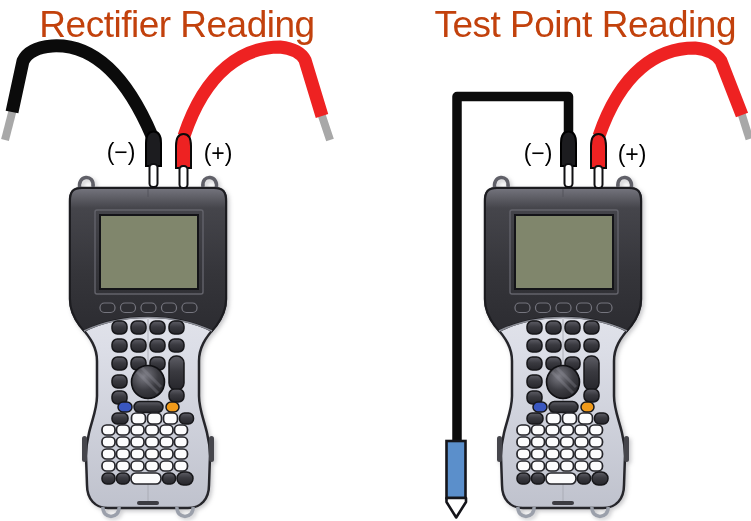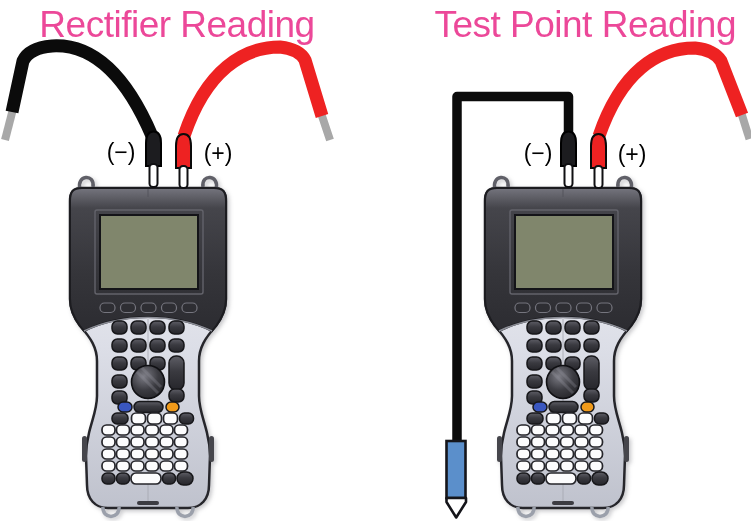--- a/index.html
+++ b/index.html
@@ -1,20 +1,20 @@
 <!DOCTYPE html>
 <html style="--lead-red: #EE2222; --lead-black: #0B0B0B; --tip-gray: #A8A8A8; --probe-blue: #5B8FCB; --screen-green: #80866C; --bezel-dark: #3A3A40; --body-silver: #D8DBE4; --key-blue: #3A57C0; --key-orange: #F09A1A;"><head>
 <meta charset="utf-8">
 <style>
   html,body{margin:0;padding:0;background:#ffffff;}
   #stage{position:relative;width:751px;height:521px;background:#fff;overflow:hidden;
          font-family:"Liberation Sans",sans-serif;}
   #stage svg{position:absolute;left:0;top:0;}
   .title{position:absolute;top:3px;font:400 37px/44px "Liberation Sans",sans-serif;
-         color:#ec4899;text-align:center;white-space:nowrap;letter-spacing:-0.5px;}
+         color:#c2410c;text-align:center;white-space:nowrap;letter-spacing:-0.5px;}
   .polarity{position:absolute;width:46px;font:400 23px/26px "Liberation Sans",sans-serif;
             color:#000;text-align:center;}
   
   .cable-black{stroke:var(--lead-black,#0B0B0B);fill:none;}
   .cable-red{stroke:var(--lead-red,#EE2222);fill:none;}
   .tip{stroke:var(--tip-gray,#A8A8A8);fill:none;}
   .screen{fill:var(--screen-green,#80866C);stroke:#141418;stroke-width:2;}
   .screen-frame{fill:none;stroke:#63636b;stroke-width:1.4;}
   .probe-body{fill:var(--probe-blue,#5B8FCB);stroke:#15151a;stroke-width:2.6;}
   .probe-tip{fill:#ffffff;stroke:#15151a;stroke-width:2.6;stroke-linejoin:round;}

